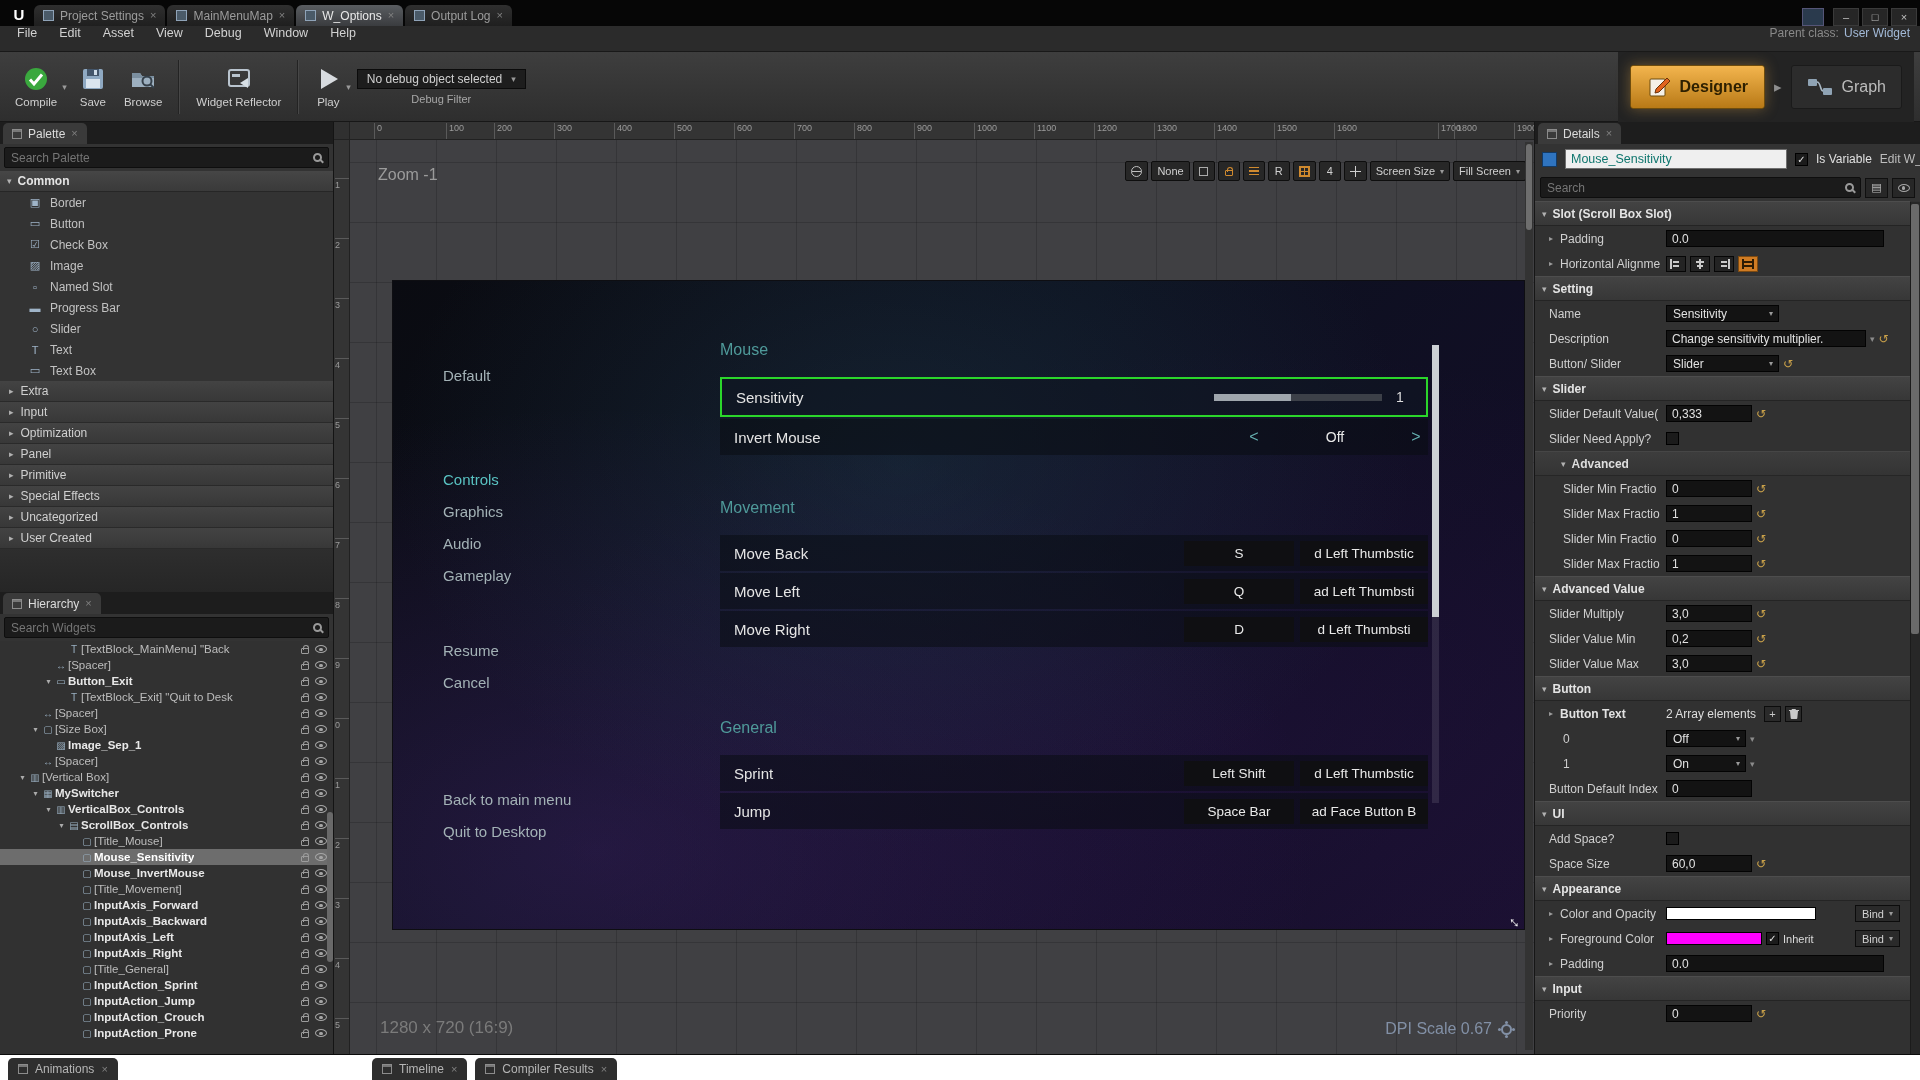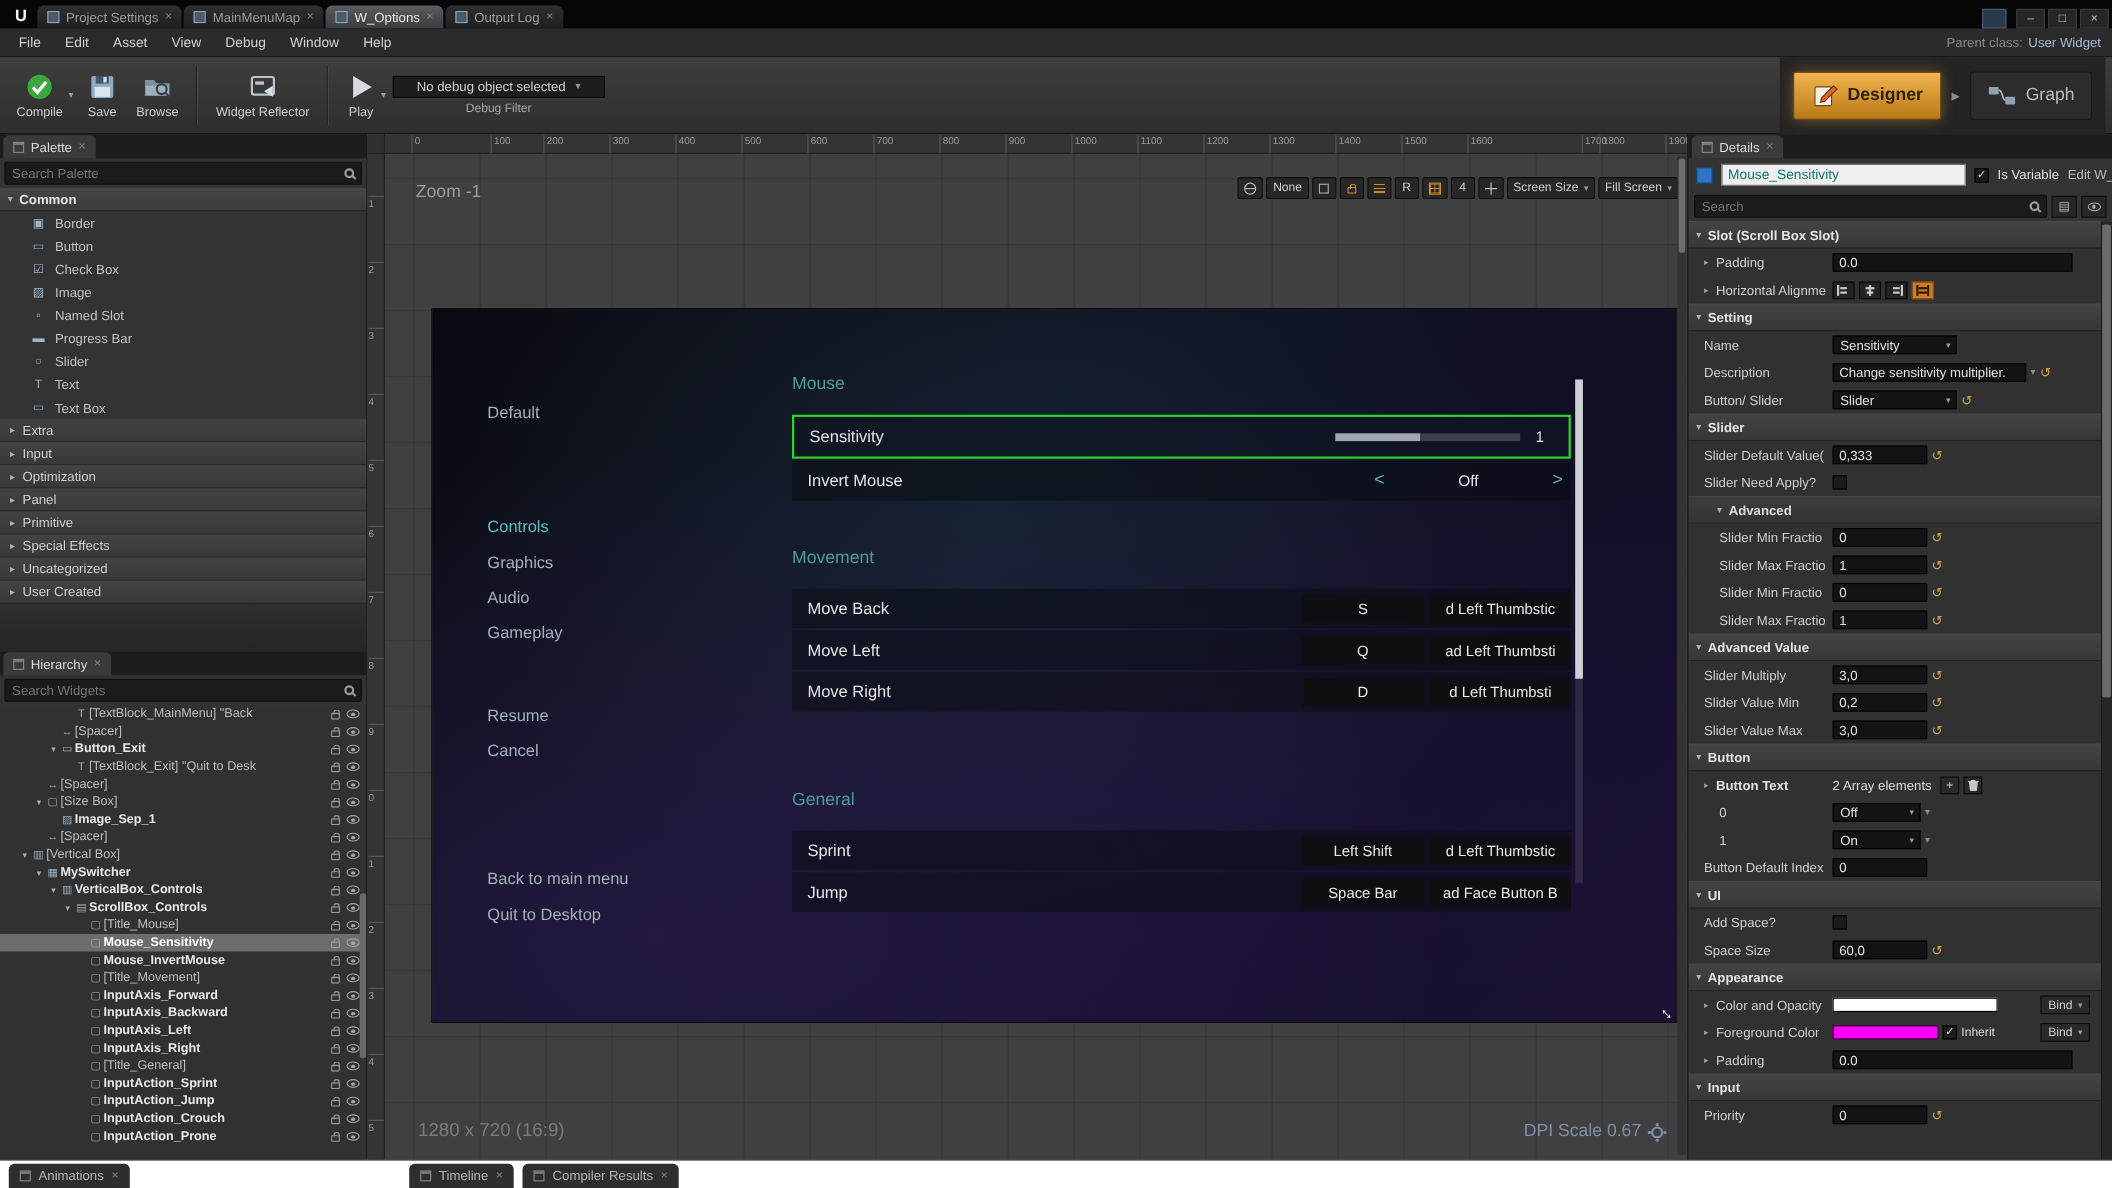--- a/index.html
+++ b/index.html
@@ -13,34 +13,34 @@
   .tabs{display:flex;align-items:flex-end}
   .wtab{height:21px;display:flex;align-items:center;gap:6px;padding:0 9px;margin-right:2px;background:linear-gradient(#2f2f2f,#1f1f1f);border-radius:6px 6px 0 0;font-size:12px;color:#9c9c9c;white-space:nowrap}
   .wtab.active{background:linear-gradient(#5a5d61,#3a3c3f);color:#e9e9e9}
   .ticon{width:11px;height:11px;background:#4a5a68;border:1px solid #8fa3b8;flex:none}
   .wtab .x,.b-tab .x,.ptab .x{color:#808080;font-size:11px;line-height:1}
   .tb-right{margin-left:auto;display:flex;align-items:center;gap:3px;padding:2px 3px 0 0}
   .appicon{width:22px;height:18px;background:#2a3a4d;border:1px solid #557;margin-right:6px}
   .winbtn{width:26px;height:18px;display:flex;align-items:center;justify-content:center;background:#262626;border:1px solid #3a3a3a;color:#c0c0c0;font-size:11px}
 
   
-  .menubar{height:26px;background:#2b2b2b;border-bottom:1px solid #191919;display:flex;align-items:center;padding-left:6px;flex:none}
+  .menubar{height:26px;background:#2b2b2b;border-bottom:1px solid #191919;display:flex;padding-left:6px;flex:none}
   .menu-item{padding:0 11px;font-size:12.5px;color:#d2d2d2}
   .parent-class{margin-left:auto;padding-right:10px;font-size:12px;white-space:nowrap}
   .parent-class .k{color:#8a8a8a}
   .parent-class .v{color:#a3bad8;margin-left:5px}
 
   
   .toolbar{height:70px;background:linear-gradient(#3e3e3e,#2e2e2e);display:flex;align-items:center;padding:0 6px;border-bottom:1px solid #171717;flex:none}
   .tbtn{display:flex;flex-direction:column;align-items:center;justify-content:center;gap:4px;padding:4px 9px}
   .tbtn .lab{font-size:11.5px;color:#cfcfcf;white-space:nowrap}
   .tb-caret{color:#9a9a9a;font-size:9px;margin:0 4px 0 -4px}
   .tb-sep{width:0;height:54px;border-left:1px solid #232323;border-right:1px solid #474747;margin:0 7px}
   .debug-group{display:flex;flex-direction:column;align-items:center;gap:4px;margin-left:2px}
-  .debug-dd{height:20px;background:#1d1d1d;border:1px solid #0b0b0b;display:flex;align-items:center;gap:9px;padding:0 21px;font-size:12px;color:#d0d0d0}
+  .debug-dd{height:20px;background:#1d1d1d;border:1px solid #0b0b0b;display:flex;align-items:center;gap:9px;padding:0 9px;font-size:12px;color:#d0d0d0}
   .debug-dd .ca{color:#999;font-size:9px}
   .debug-lab{font-size:11px;color:#a8a8a8}
   .mode-switch{margin-left:auto;height:70px;background:#232323;display:flex;align-items:center;gap:9px;padding:0 12px}
   .designer-btn{display:flex;align-items:center;gap:9px;height:44px;padding:0 16px;background:linear-gradient(#f3b54e,#b87916);border:1px solid #6e4c0d;border-radius:3px;color:#2e2000;font-weight:bold;font-size:16px;box-shadow:0 0 14px rgba(243,181,78,.35)}
   .mode-sep{color:#8d8d8d;font-size:15px}
   .graph-btn{display:flex;align-items:center;gap:9px;height:44px;padding:0 15px;background:#2c2c2c;border:1px solid #1a1a1a;border-radius:3px;color:#bcbcbc;font-size:16px}
 
   
   .main{display:flex;height:932px;flex:none}
 
@@ -153,21 +153,21 @@
   .d-sec{height:25px;background:linear-gradient(#434343,#373737);border-top:1px solid #4d4d4d;border-bottom:1px solid #242424;display:flex;align-items:center;gap:6px;padding-left:7px;font-size:12px;font-weight:bold;color:#e4e4e4}
   .d-sub{height:25px;background:linear-gradient(#3d3d3d,#343434);border-top:1px solid #464646;border-bottom:1px solid #262626;display:flex;align-items:center;gap:6px;padding-left:26px;font-size:12px;font-weight:bold;color:#dedede}
   .d-row{height:25px;display:flex;align-items:center;padding-left:14px;position:relative}
   .d-row.ind{padding-left:28px}
   .d-row .exp{width:11px;color:#9c9c9c;font-size:8px;flex:none}
   .d-lab{font-size:12px;color:#cfcfcf;white-space:nowrap;overflow:hidden;padding-right:4px}
   .d-lab.b{font-weight:bold;color:#e2e2e2}
   .d-val{position:absolute;left:131px;right:10px;display:flex;align-items:center;gap:4px}
   .fld{height:17px;background:#131313;border:1px solid #030303;color:#e2e2e2;font-size:12px;display:flex;align-items:center;padding:0 5px;width:86px;white-space:nowrap;overflow:hidden;flex:none}
   .fld.wide{width:218px}
-  .fld.desc{width:176px}
+  .fld.desc{width:200px}
   .dd{height:17px;background:#131313;border:1px solid #030303;color:#e2e2e2;font-size:12px;display:flex;align-items:center;justify-content:space-between;padding:0 5px 0 6px;width:113px;flex:none}
   .dd.small{width:80px}
   .dd .ca{color:#9a9a9a;font-size:8px;margin-left:6px}
   .menu-caret{color:#8b8b8b;font-size:9px}
   .reset{color:#cba24a;font-size:12px;line-height:1}
   .alignbtn{width:20px;height:16px;background:#232323;border:1px solid #060606;display:inline-flex;align-items:center;justify-content:center;color:#cacaca;flex:none}
   .alignbtn.selected{background:#cf7b23;border-color:#7c4a12;color:#2c1b04}
   .arr-txt{font-size:12px;color:#dedede;margin-right:4px;white-space:nowrap}
   .iconbtn-sm{width:17px;height:16px;display:inline-flex;align-items:center;justify-content:center;color:#c9c9c9;background:#2a2a2a;border:1px solid #0c0c0c;font-size:11px;flex:none}
   .swatch{height:13px;border:1px solid #000;flex:none}

